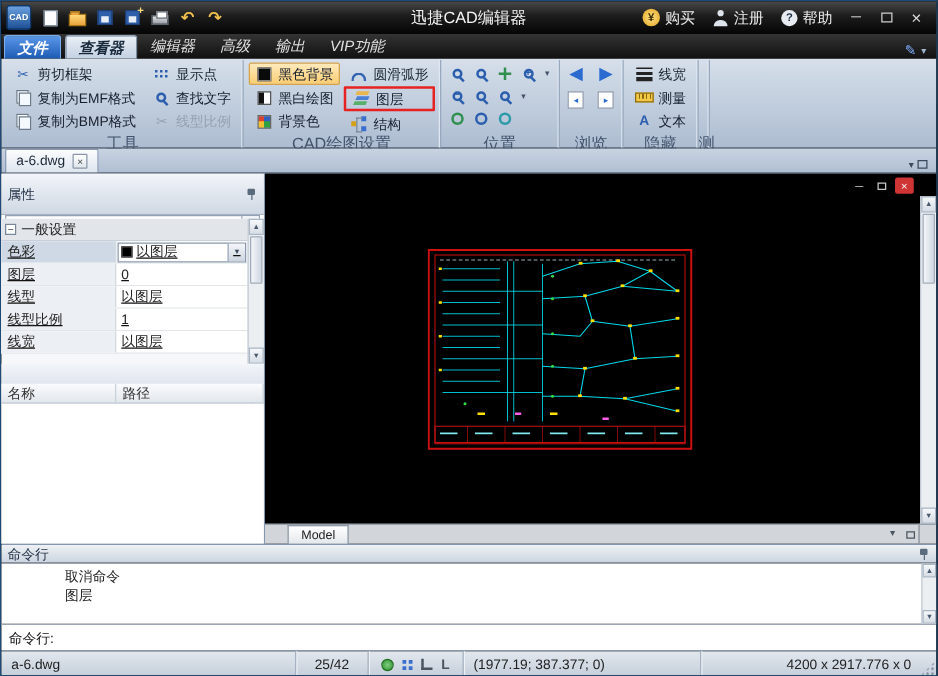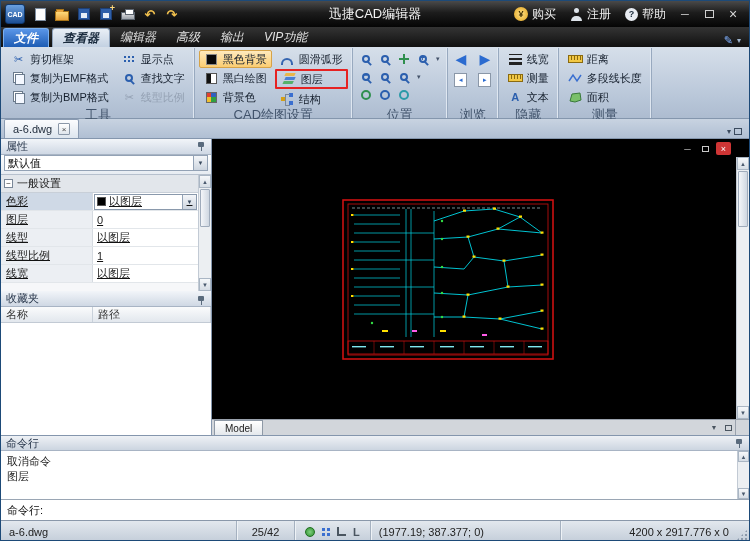--- a/index.html
+++ b/index.html
@@ -123,21 +123,21 @@
     border-radius:2px 2px 0 0; font-size:11px; color:#1c2838; }
   .doc-close { width:12px; height:12px; border:1px solid #8a97a8; border-radius:1px;
     background:linear-gradient(#fff,#dfe5ec); display:flex; align-items:center; justify-content:center;
     font-size:8px; color:#444; }
   .doctabs-right { margin-left:auto; display:flex; align-items:center; gap:3px; padding:0 4px 2px 0; color:#3a4a5e; }
   .doctabs-right .box-glyph { border-color:#3a4a5e; width:8px; height:7px; }
 
   
   .left-panel { position:absolute; left:0; top:138px; width:211px; height:296px;
     background:#f6f7f9; border-right:1px solid #8496ad; }
-  .panel-header { height:16px; background:linear-gradient(#f2f5f9,#cfd8e4);
+  .panel-header { height:33px; background:linear-gradient(#f2f5f9,#cfd8e4);
     border-bottom:1px solid #a8b4c4; display:flex; align-items:center; padding:0 5px;
     font-size:11px; color:#26354a; }
   .pin { position:relative; width:10px; height:11px; margin-left:auto; }
   .pin::before { content:""; position:absolute; top:1px; left:2px; width:6px; height:5px; background:#5a6b7d; border-radius:1px; }
   .pin::after  { content:""; position:absolute; top:6px; left:4.5px; width:1.5px; height:4px; background:#5a6b7d; }
   .preset-row { height:20px; background:linear-gradient(#fdfefe,#e7ecf2); border-bottom:1px solid #b6c0cd;
     display:flex; align-items:flex-start; padding:0 3px; }
   .preset-combo { flex:1; height:16px; background:#fff; border:1px solid #93a2b5; display:flex;
     align-items:center; padding-left:3px; font-size:11px; }
   .combo-arrow { margin-left:auto; width:14px; height:100%; background:linear-gradient(#f4f6f9,#cdd5df);
@@ -172,36 +172,36 @@
 
   
   .canvas { position:absolute; left:211px; top:138px; right:0; height:296px; background:#000; }
   .mini-controls { position:absolute; top:3px; right:18px; display:flex; gap:3px; z-index:3; }
   .mini-btn { width:15px; height:13px; display:flex; align-items:center; justify-content:center;
     color:#c8c8c8; font-size:9px; }
   .mini-btn.close { background:#cf3535; color:#fff; border-radius:2px; }
   .canvas-vscroll { right:0; top:18px; bottom:16px; }
   .canvas-bottom { position:absolute; left:0; right:14px; bottom:0; height:16px; background:#d2d6db;
     border-top:1px solid #9aa2ad; display:flex; align-items:center; }
-  .model-tab { height:15px; margin-left:2px; padding:0 10px; background:linear-gradient(#fff,#e4e8ec);
+  .model-tab { height:15px; margin-left:18px; padding:0 10px; background:linear-gradient(#fff,#e4e8ec);
     border:1px solid #8e99a6; border-bottom:none; display:flex; align-items:center; font-size:10px; color:#222; }
   .cb-spacer { flex:1; }
   .cb-btn { width:14px; height:14px; display:flex; align-items:center; justify-content:center;
     font-size:7px; color:#4a5560; }
   .corner { position:absolute; right:0; bottom:0; width:14px; height:16px; background:#d2d6db;
     border-top:1px solid #9aa2ad; border-left:1px solid #9aa2ad; }
   .drawing { position:absolute; left:130px; top:60px; }
 
   
   .cmd-header { position:absolute; top:434px; left:0; width:100%; height:16px;
     background:linear-gradient(#eef1f5,#ccd5e0); border-top:1px solid #8496ad;
     border-bottom:1px solid #a8b4c4; display:flex; align-items:center; padding:0 5px; color:#26354a; }
   .cmd-history { position:absolute; top:450px; left:0; right:0; height:48px; background:#fff;
     padding:3px 6px; color:#222; }
-  .cmd-line { height:15px; display:flex; align-items:center; }
+  .cmd-line { height:15px; display:flex; align-items:center;margin-left:45px; }
   .cmd-scroll { right:0; top:450px; height:48px; width:12px; }
   .cmd-prompt { position:absolute; top:498px; left:0; width:100%; height:21px; background:#fff;
     border-top:1px solid #9aa6b4; display:flex; align-items:center; padding:0 6px; gap:4px; }
   .cmd-input { flex:1; border:none; outline:none; height:16px; font:inherit; background:#fff; color:#222; }
 
   
   .statusbar { position:absolute; top:519px; left:0; width:100%; height:22px;
     background:linear-gradient(#e3e8ee,#c3cdd9); border-top:1px solid #8a98aa;
     display:flex; align-items:center; color:#222; }
   .sb-sec { display:flex; align-items:center; height:100%; padding:0 8px;
@@ -452,44 +452,20 @@
         </div>
         <div class="tbtn">
           <span class="ic ic-A">A</span>
           <span>文本</span>
         </div>
       </div>
       <div class="rgroup-label">隐藏</div>
     </div>
 
     <div class="rgroup">
-      <div class="rcol">
-        <div class="tbtn">
-          <span class="ic">
-              <span class="ic-ruler"></span>
-            </span>
-          <span>距离</span>
-        </div>
-        <div class="tbtn">
-          <span class="ic">
-            <svg width="14" height="10" viewBox="0 0 14 10">
-                <polyline points="1,8 5,2 9,8 13,2" stroke="#3a6fd0" stroke-width="1.5" fill="none"></polyline>
-              </svg>
-          </span>
-          <span>多段线长度</span>
-        </div>
-        <div class="tbtn">
-          <span class="ic">
-            <svg width="13" height="11" viewBox="0 0 13 11">
-                <polygon points="1,9 3,2 11,1 12,8 6,10" fill="#7ac06a" stroke="#3a7a3a"></polygon>
-              </svg>
-          </span>
-          <span>面积</span>
-        </div>
-      </div>
       <div class="rgroup-label">测量</div>
     </div>
   </div>
 
   <div class="doctabs">
     <div class="doc-tab">
       <span>a-6.dwg</span>
       <span class="doc-close">×</span>
     </div>
     <div class="doctabs-right">

